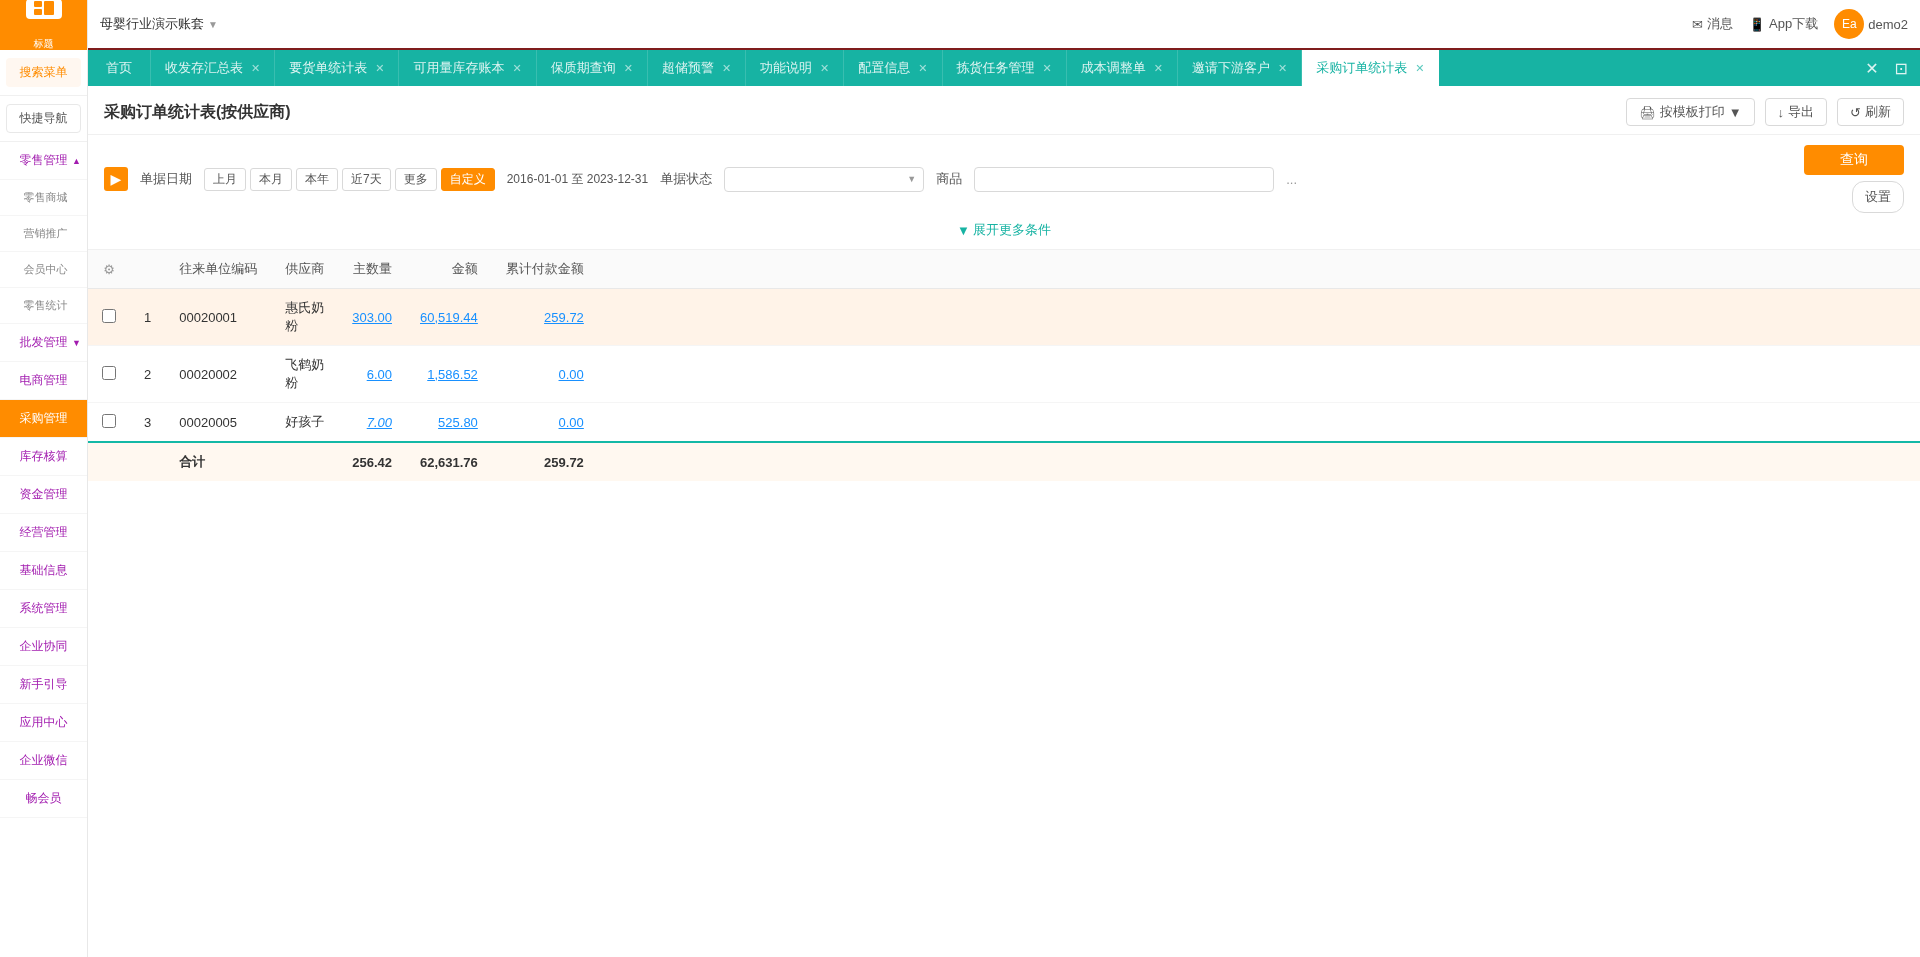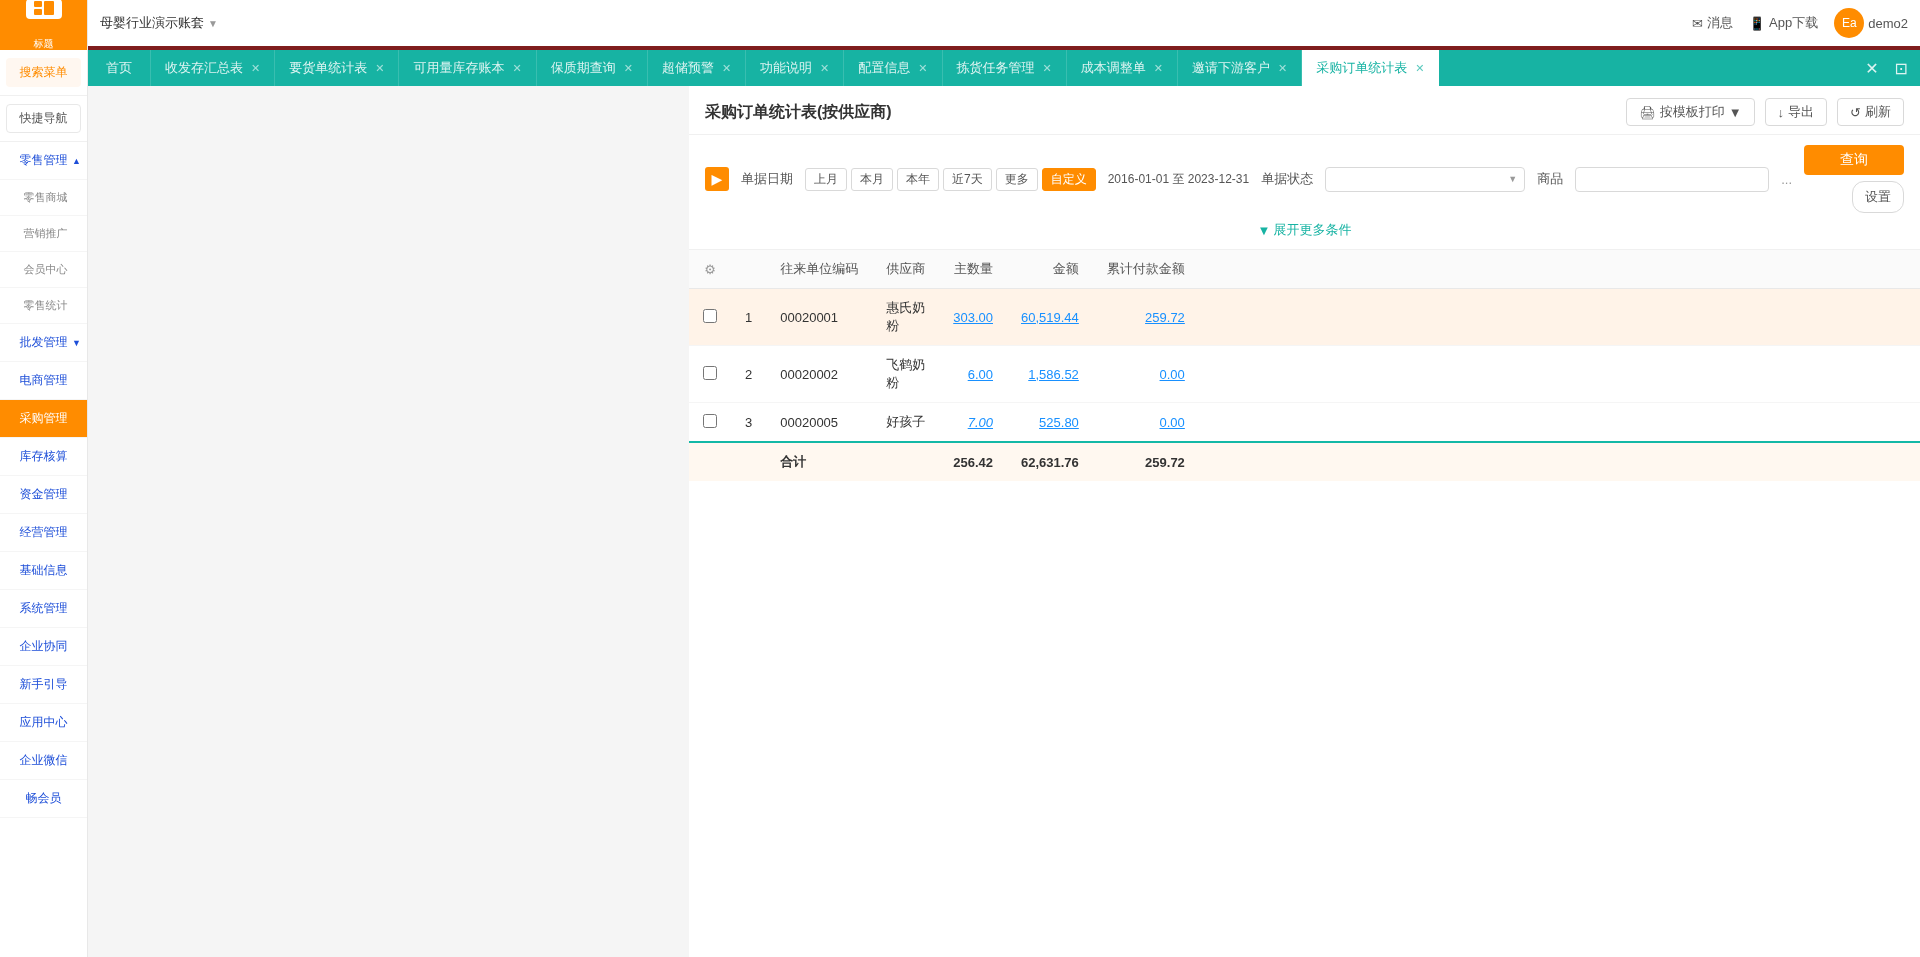--- a/index.html
+++ b/index.html
@@ -9,48 +9,48 @@
     .sidebar { width: 88px; background: #fff; border-right: 1px solid #e8e8e8; display: flex; flex-direction: column; height: 957px; flex-shrink: 0; }
     .sidebar-logo { background: #ff8c00; height: 50px; display: flex; align-items: center; justify-content: center; flex-direction: column; cursor: pointer; }
     .sidebar-logo .logo-icon { width: 36px; height: 28px; background: #fff; border-radius: 4px; display: flex; align-items: center; justify-content: center; }
     .sidebar-logo .logo-text { color: #fff; font-size: 10px; margin-top: 18px; }
     .sidebar-search { padding: 8px 6px; border-bottom: 1px solid #f0f0f0; }
     .sidebar-search-btn { width: 100%; background: #fff7f0; border: none; border-radius: 4px; padding: 6px 0; color: #ff8c00; font-size: 12px; cursor: pointer; text-align: center; }
     .sidebar-nav-btn { padding: 8px 6px; border-bottom: 1px solid #f0f0f0; }
     .sidebar-nav-btn-item { width: 100%; background: #fff; border: 1px solid #e8e8e8; border-radius: 4px; padding: 5px 0; color: #555; font-size: 12px; cursor: pointer; text-align: center; }
     .sidebar-menu { flex: 1; overflow-y: auto; }
     .sidebar-menu::-webkit-scrollbar { width: 0; }
-    .sidebar-item { padding: 10px 6px; text-align: center; cursor: pointer; color: #1d4ed8; font-size: 12px; border-bottom: 1px solid #f5f5f5; position: relative; }
+    .sidebar-item { padding: 10px 6px; text-align: center; cursor: pointer; color: #a21caf; font-size: 12px; border-bottom: 1px solid #f5f5f5; position: relative; }
     .sidebar-item.active { background: #ff8c00; color: #fff; }
     .sidebar-item.has-arrow::after { content: '▲'; position: absolute; right: 6px; top: 50%; transform: translateY(-50%); font-size: 9px; }
     .sidebar-item.has-arrow-down::after { content: '▼'; }
 
     
     .main { flex: 1; display: flex; flex-direction: column; height: 957px; overflow: hidden; }
 
     
-    .topbar { height: 50px; background: #fff; border-bottom: 4px solid #7f1d1d; display: flex; align-items: center; padding: 0 12px; justify-content: space-between; }
+    .topbar { height: 50px; background: #fff; border-bottom: 2px solid #7f1d1d; display: flex; align-items: center; padding: 0 12px; justify-content: space-between; }
     .topbar-left { display: flex; align-items: center; gap: 8px; }
     .topbar-selector { display: flex; align-items: center; gap: 4px; font-size: 13px; color: #333; cursor: pointer; }
     .topbar-selector-arrow { color: #999; font-size: 10px; }
     .topbar-right { display: flex; align-items: center; gap: 16px; }
     .topbar-right-item { display: flex; align-items: center; gap: 4px; cursor: pointer; color: #555; font-size: 13px; }
     .avatar { width: 30px; height: 30px; border-radius: 50%; background: #ff8c00; display: flex; align-items: center; justify-content: center; color: #fff; font-size: 12px; }
 
     
     .nav-tabs { background: #17b3a3; display: flex; align-items: center; height: 36px; overflow: hidden; }
     .nav-tab { padding: 0 14px; height: 36px; display: flex; align-items: center; gap: 6px; color: rgba(255,255,255,0.85); font-size: 13px; cursor: pointer; white-space: nowrap; border-right: 1px solid rgba(255,255,255,0.15); }
     .nav-tab.active { background: #fff; color: #17b3a3; }
     .nav-tab .close-btn { font-size: 11px; color: inherit; opacity: 0.7; margin-left: 2px; }
     .nav-tab.home { padding: 0 18px; }
     .nav-tabs-end { margin-left: auto; display: flex; align-items: center; padding-right: 8px; gap: 8px; }
     .nav-end-btn { color: rgba(255,255,255,0.85); cursor: pointer; font-size: 16px; padding: 0 4px; }
 
     
-    .page-content { flex: 1; background: #f5f5f5; overflow: hidden; display: flex; flex-direction: column; align-items: flex-end; }
+    .page-content { flex: 1; background: #f5f5f5; overflow: hidden; display: flex; flex-direction: column; }
     .page-inner { background: #fff; margin: 0; flex: 1; display: flex; flex-direction: column; overflow: hidden; }
 
     
     .page-header { padding: 12px 16px 8px; display: flex; align-items: center; justify-content: space-between; border-bottom: 1px solid #f0f0f0; }
     .page-title { font-size: 16px; font-weight: bold; color: #333; }
     .page-header-actions { display: flex; align-items: center; gap: 10px; }
     .btn-print { background: #fff; border: 1px solid #d9d9d9; border-radius: 4px; padding: 4px 12px; font-size: 13px; cursor: pointer; color: #555; display: flex; align-items: center; gap: 4px; }
     .btn-export { background: #fff; border: 1px solid #d9d9d9; border-radius: 4px; padding: 4px 12px; font-size: 13px; cursor: pointer; color: #555; display: flex; align-items: center; gap: 4px; }
     .btn-refresh { background: #fff; border: 1px solid #d9d9d9; border-radius: 4px; padding: 4px 12px; font-size: 13px; cursor: pointer; color: #555; display: flex; align-items: center; gap: 4px; }
 

